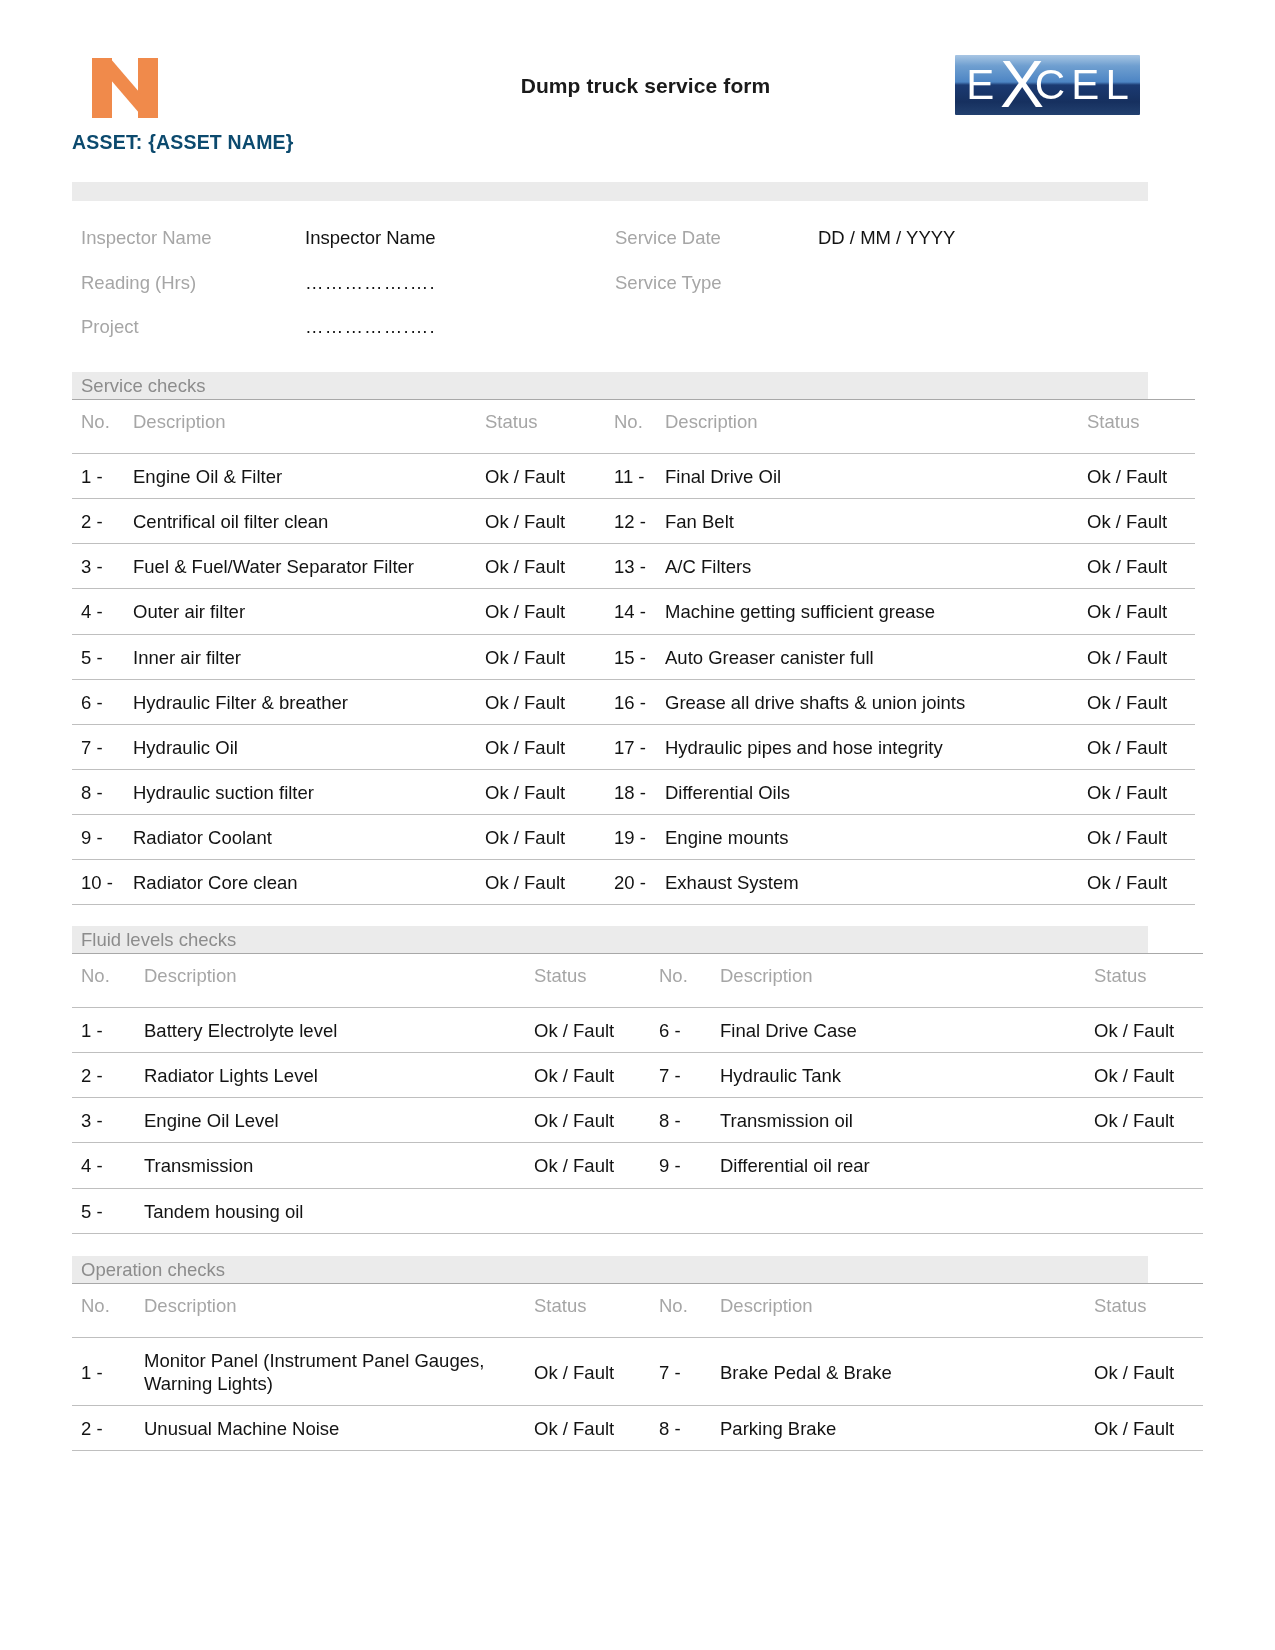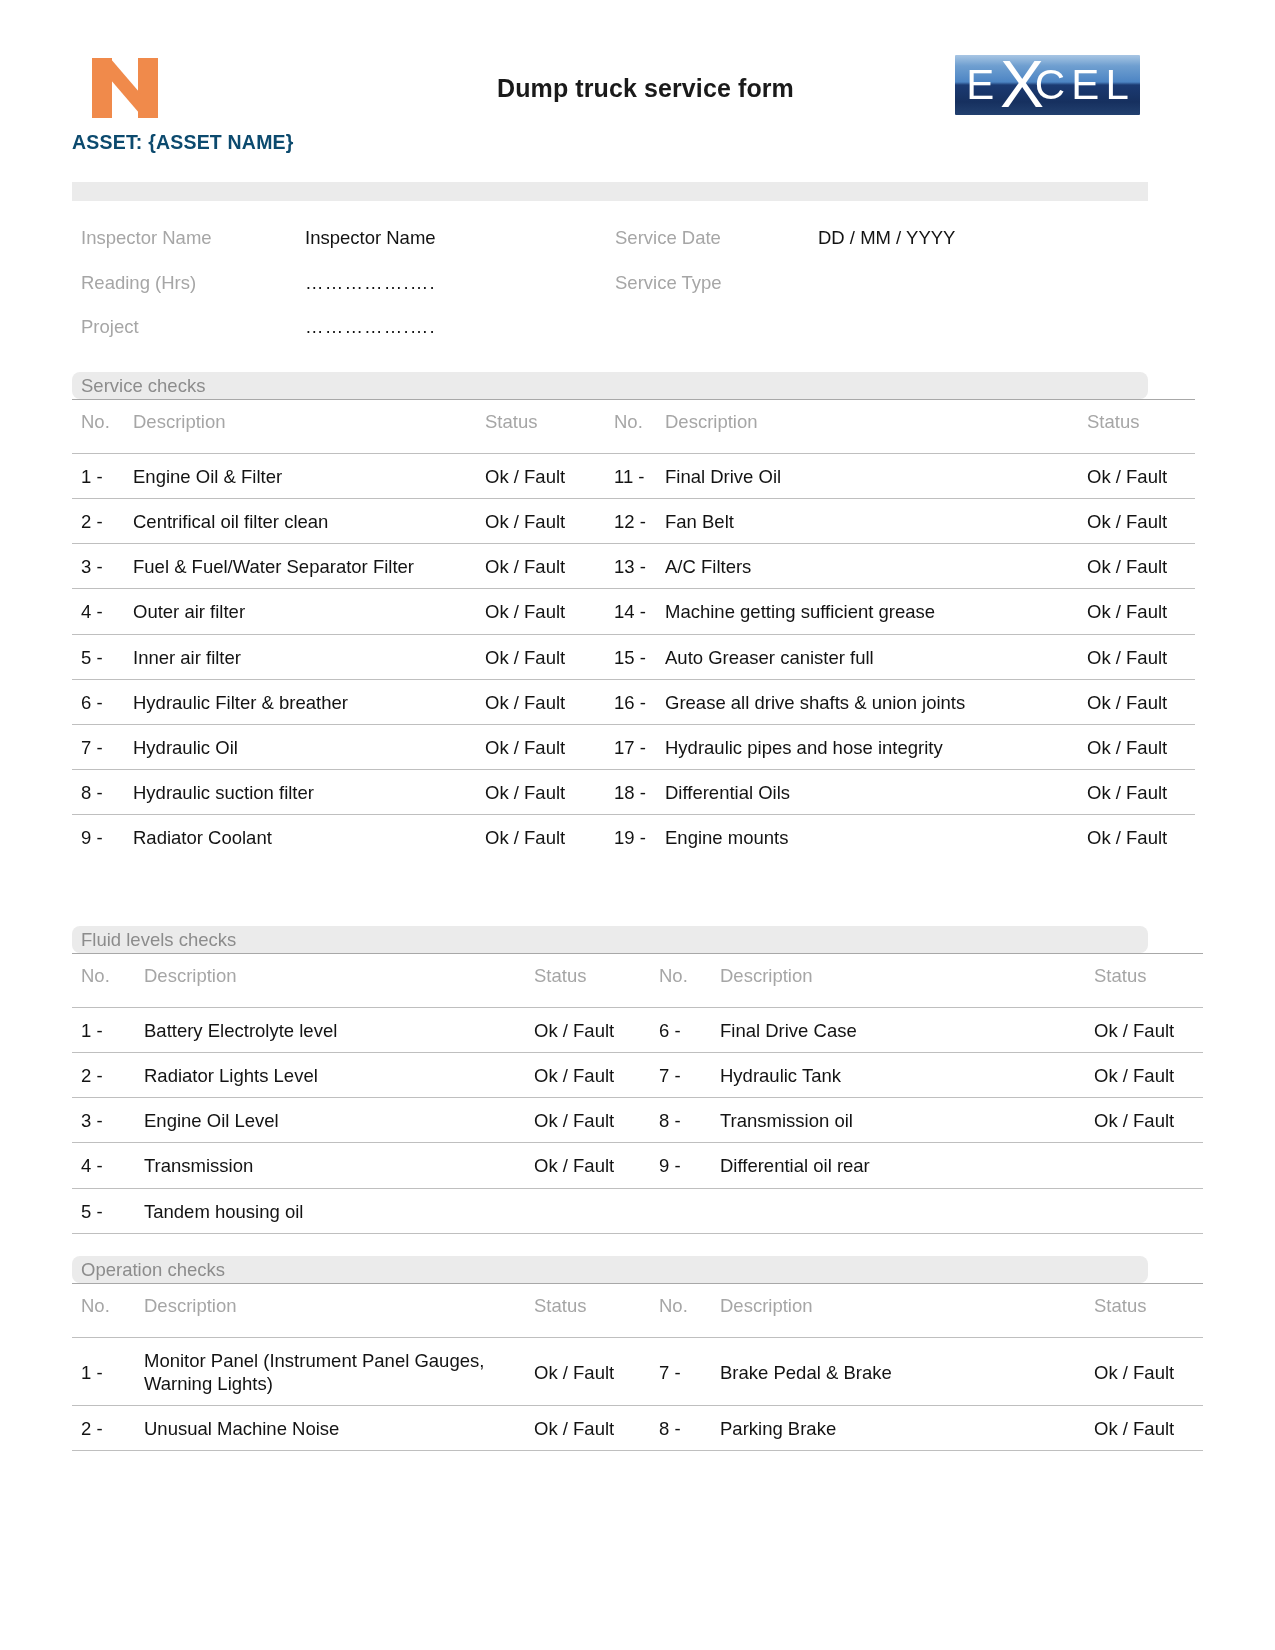--- a/index.html
+++ b/index.html
@@ -35,21 +35,21 @@
     width: 74px;
     height: 72px;
   }
 
   .title {
     position: absolute;
     left: 0;
     right: 0;
     top: 74px;
     text-align: center;
-    font-size: 25px;
+    font-size: 21px;
     font-weight: bold;
     color: #1a1a1a;
     letter-spacing: 0.1px;
     padding-left: 16px;
   }
 
   .asset-line {
     position: absolute;
     left: 72px;
     top: 131px;
@@ -149,21 +149,20 @@
     left: 72px;
     width: 1076px;
   }
   .section-bar {
     height: 27px;
     background: #ebebeb;
     display: flex;
     align-items: center;
     padding-left: 9px;
     box-sizing: border-box;
-    border-radius: 8px;
   }
   .section-bar span {
     font-size: 18.5px;
     color: #8c8c8c;
     font-weight: 400;
   }
 
   table.checks {
     width: 1076px;
     border-collapse: collapse;
@@ -347,20 +346,28 @@
             <td class="col-stat2">Ok / Fault</td>
           </tr>
           <tr class="data-row">
             <td class="col-no">9 -</td>
             <td class="col-desc">Radiator Coolant</td>
             <td class="col-stat">Ok / Fault</td>
             <td class="col-no2">19 -</td>
             <td class="col-desc2">Engine mounts</td>
             <td class="col-stat2">Ok / Fault</td>
           </tr>
+          <tr class="data-row last-row">
+            <td class="col-no">10 -</td>
+            <td class="col-desc">Radiator Core clean</td>
+            <td class="col-stat">Ok / Fault</td>
+            <td class="col-no2">20 -</td>
+            <td class="col-desc2">Exhaust System</td>
+            <td class="col-stat2">Ok / Fault</td>
+          </tr>
         </tbody>
     </table>
   </div>
 
   <div class="section" style="top:926px;">
     <div class="section-bar">
       <span>Fluid levels checks</span>
     </div>
     <table class="checks t-wide">
       <tbody>

